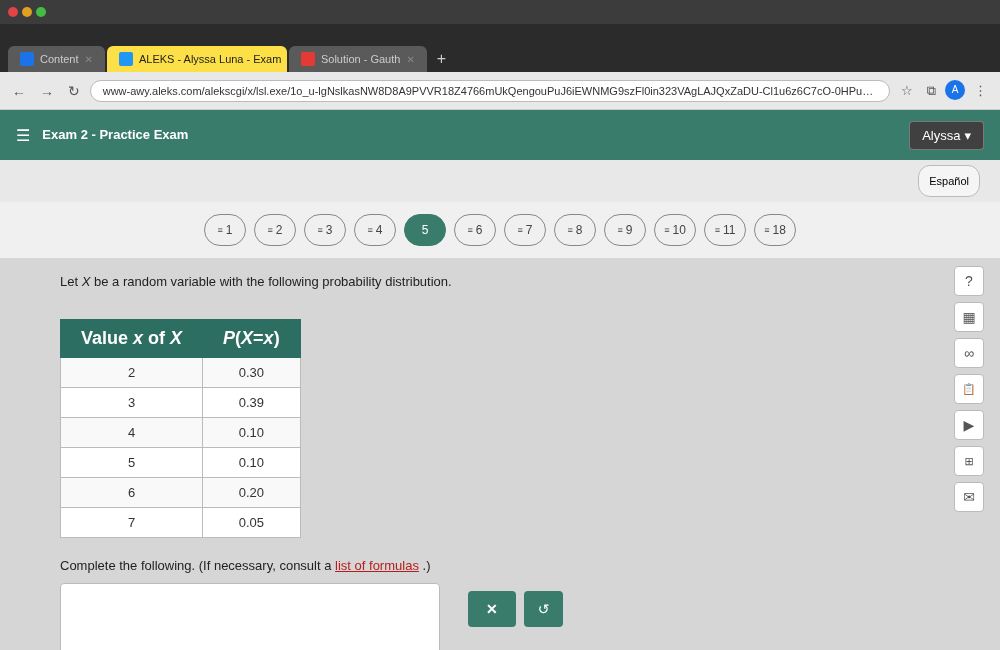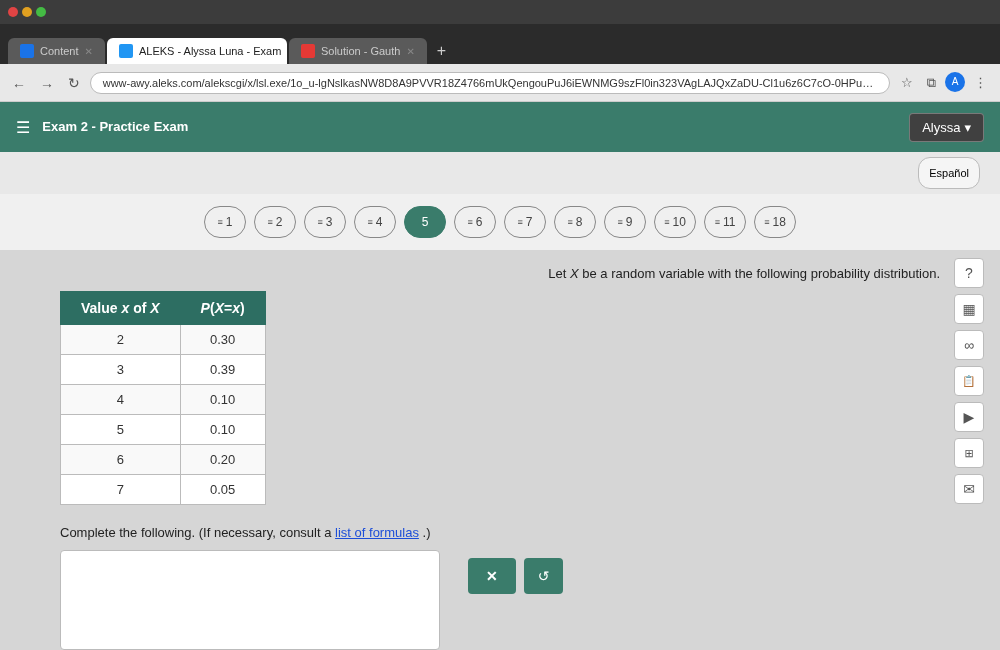--- a/index.html
+++ b/index.html
@@ -1,22 +1,22 @@
 <!DOCTYPE html>
 <html><head>
   <meta charset="utf-8">
   <style>
     * { box-sizing: border-box; margin: 0; padding: 0; }
     body { font-family: Arial, sans-serif; font-size: 13px; background: #d6d6d6; width: 1000px; height: 650px; overflow: hidden; }
 
     
     .browser-chrome { background: #3c3c3c; height: 24px; display: flex; align-items: center; padding: 0 8px; gap: 4px; }
-    .tab-bar { background: #2b2b2b; height: 40px; display: flex; align-items: flex-end; padding: 0 8px; gap: 2px; }
+    .tab-bar { background: #2b2b2b; height: 48px; display: flex; align-items: flex-end; padding: 0 8px; gap: 2px; }
     .tab { background: #5a5a5a; color: #ccc; font-size: 11px; padding: 6px 12px; border-radius: 6px 6px 0 0; display: flex; align-items: center; gap: 6px; cursor: pointer; max-width: 180px; white-space: nowrap; overflow: hidden; text-overflow: ellipsis; }
-    .tab.active { background: #ffffff; color: #222; }
+    .tab.active { background: #fde047; color: #222; }
     .tab-close { font-size: 10px; cursor: pointer; color: #888; }
     .tab-icon { width: 14px; height: 14px; border-radius: 2px; display: inline-block; flex-shrink: 0; }
     .tab-icon.blue { background: #1a73e8; }
     .tab-icon.teal { background: #2196f3; }
     .tab-icon.red { background: #e53935; }
     .new-tab { color: #ccc; font-size: 16px; cursor: pointer; padding: 4px 8px; }
 
     
     .url-bar { background: #e8e8e8; height: 38px; display: flex; align-items: center; padding: 0 8px; gap: 6px; border-bottom: 1px solid #ccc; }
     .nav-btn { background: none; border: none; cursor: pointer; color: #555; font-size: 14px; padding: 4px; }
@@ -43,31 +43,31 @@
     .q-btn.active { background: #3a7c6b; color: white; border-color: #3a7c6b; }
     .q-btn-symbol { font-size: 9px; margin-right: 1px; }
 
     
     .content-area { padding: 16px 60px 16px 60px; display: flex; position: relative; }
     .question-body { flex: 1; }
     .right-toolbar { position: absolute; right: 16px; top: 0; display: flex; flex-direction: column; gap: 6px; padding-top: 8px; }
     .toolbar-btn { width: 30px; height: 30px; background: #fff; border: 1px solid #bbb; border-radius: 4px; cursor: pointer; display: flex; align-items: center; justify-content: center; font-size: 14px; color: #555; }
 
     
-    .problem-text { font-size: 13px; margin-bottom: 10px; color: #222; text-align: right; }
+    .problem-text { font-size: 13px; margin-bottom: 30px; color: #222; }
 
     
     .prob-table { border-collapse: collapse; margin-bottom: 20px; }
-    .prob-table th { background: #2d6e62; color: white; padding: 8px 20px; text-align: center; font-size: 14px; border: 1px solid #2d6e62; }
+    .prob-table th { background: #2d6e62; color: white; padding: 8px 20px; text-align: center; font-size: 18px; border: 1px solid #2d6e62; }
     .prob-table td { border: 1px solid #bbb; padding: 7px 20px; text-align: center; font-size: 13px; color: #333; background: #fff; }
     .prob-table tr:nth-child(odd) td { background: #f9f9f9; }
 
     
     .complete-text { font-size: 13px; color: #222; margin-bottom: 10px; }
-    .complete-text a { color: #1d4ed8; text-decoration: underline; cursor: pointer; }
+    .complete-text a { color: #b91c1c; text-decoration: underline; cursor: pointer; }
 
     
     .answer-box { border: 1px solid #bbb; border-radius: 4px; background: #fff; padding: 12px 16px; width: 380px; font-size: 13px; color: #333; min-height: 100px; }
     .answer-section { margin-bottom: 8px; }
     .answer-section p { margin-bottom: 6px; }
     .answer-input-inline { display: inline-block; width: 28px; height: 18px; border: 2px solid #2196f3; background: #e3f2fd; vertical-align: middle; }
 
     
     .action-buttons { display: flex; gap: 8px; margin-left: 16px; align-items: flex-start; padding-top: 8px; }
     .btn-x { background: #3a7c6b; color: white; border: none; border-radius: 4px; padding: 10px 18px; font-size: 14px; cursor: pointer; font-weight: bold; }

